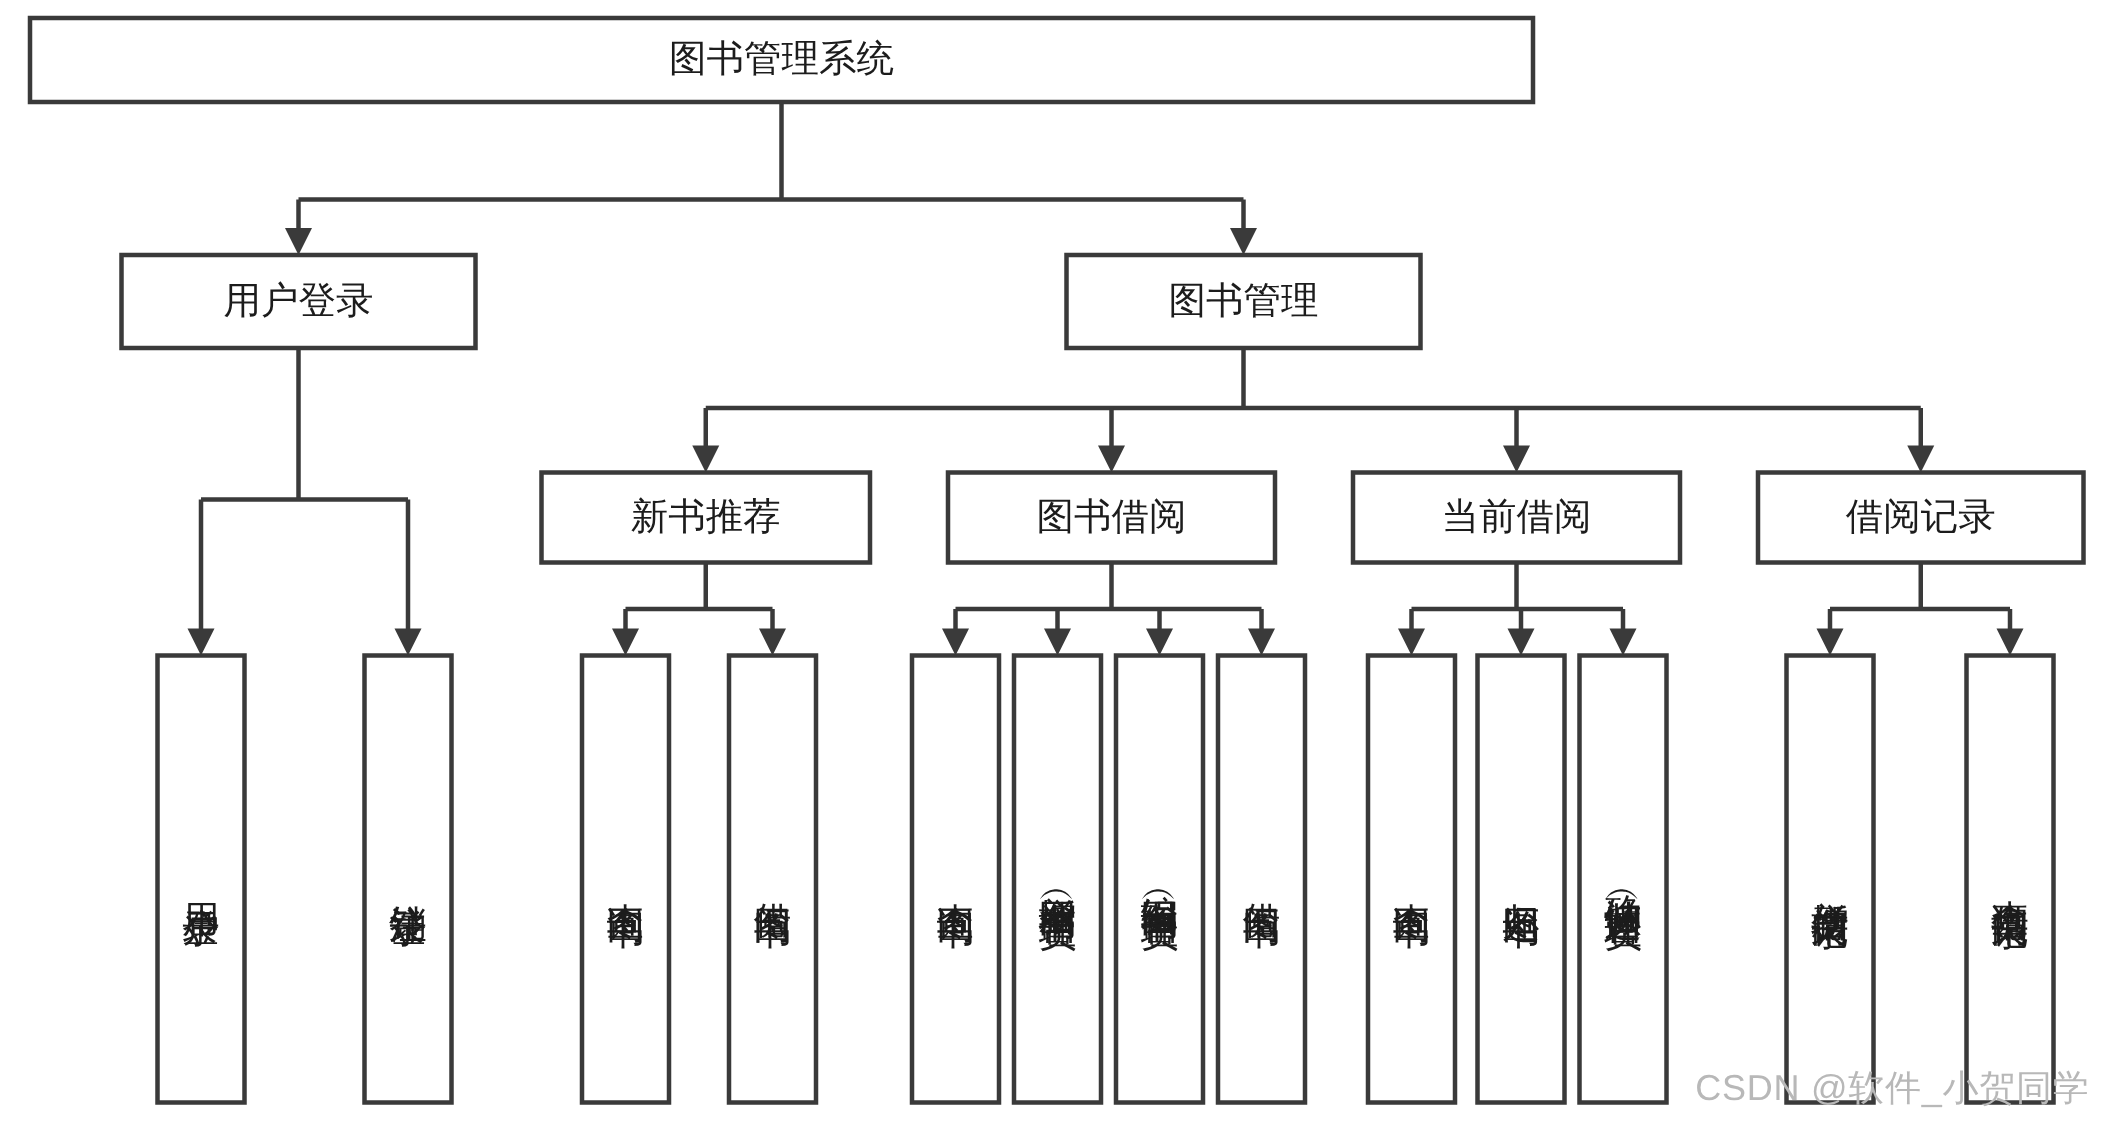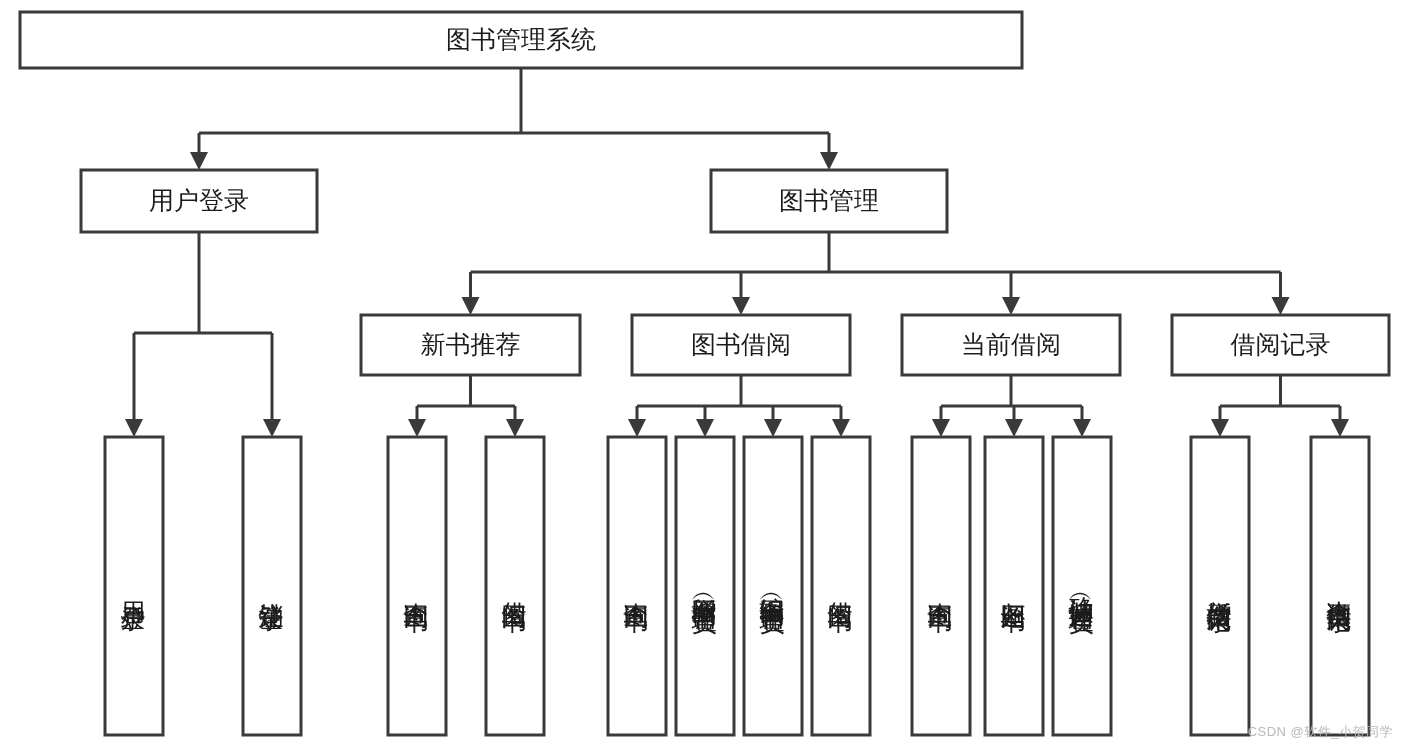--- a/index.html
+++ b/index.html
@@ -65,21 +65,21 @@
     font-family: "Liberation Sans", "DejaVu Sans", sans-serif;
     font-size: 25px;
     color: #1c1c1c;
     text-align: center;
   }
   .watermark {
     position: absolute;
     right: 12px;
     bottom: 6px;
     font-family: "Liberation Sans", "DejaVu Sans", sans-serif;
-    font-size: 13px;
+    font-size: 24px;
     color: #b8b8b8;
     letter-spacing: 0.5px;
     user-select: none;
     white-space: nowrap;
   }
 </style>
 </head>
 <body>
 
 <div id="diagram-root">

